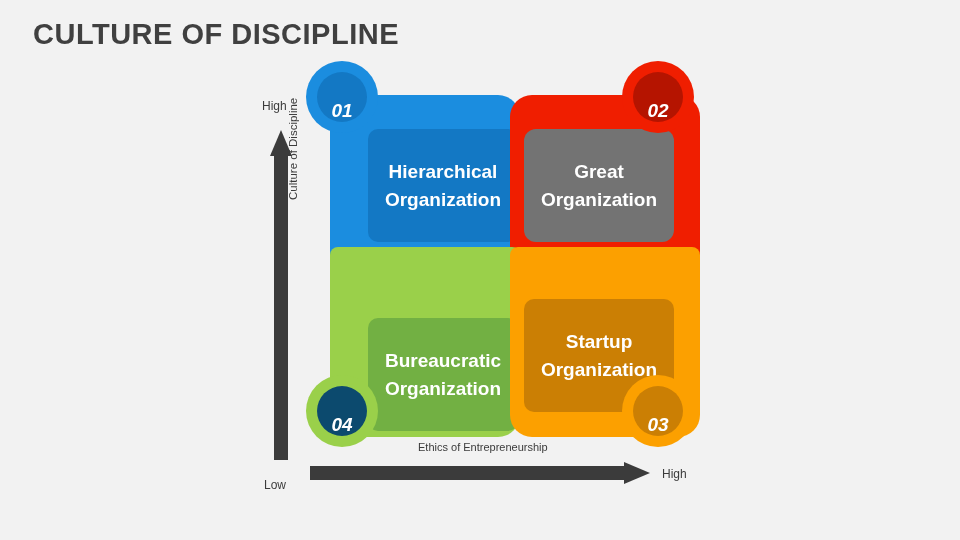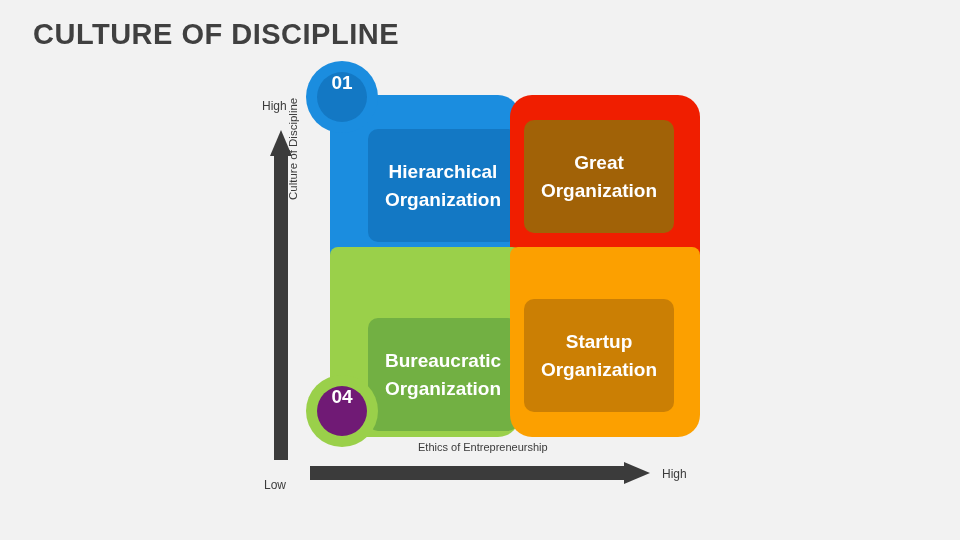--- a/index.html
+++ b/index.html
@@ -77,21 +77,21 @@
   #quad-tl { background: #1b8ddf; }
   #quad-tl .quad-inner { background: #1378c4; left: 38px; top: 34px; }
 
   
   #quad-tr {
     left: 210px;
     top: 40px;
     background: #f01e00;
     border-radius: 22px 22px 8px 8px;
   }
-  #quad-tr .quad-inner { background: #a16207; left: 14px; top: 25px; }
+  #quad-tr .quad-inner { background: #737373; left: 14px; top: 34px; border-radius: 12px; }
 
   
   #quad-bl {
     left: 30px;
     top: 192px;
     background: #9ad04a;
     border-radius: 8px 8px 22px 22px;
   }
   #quad-bl .quad-inner { background: #72b043; left: 38px; top: 24px; margin-top: 47px; }
 
@@ -115,31 +115,32 @@
     justify-content: center;
     color: #ffffff;
     font-size: 19px;
     font-weight: bold;
   }
   .bubble-inner {
     width: 50px;
     height: 50px;
     border-radius: 50%;
     display: flex;
-    align-items: flex-start;
+    align-items: flex-end;
     justify-content: center;
+    font-style: italic;
   }
   #bubble-01 { left: 6px; top: 6px; background: #1b8ddf; }
   #bubble-01 .bubble-inner { background: #1378c4; }
   #bubble-02 { left: 322px; top: 6px; background: #f01e00; }
   #bubble-02 .bubble-inner { background: #b51400; }
   #bubble-03 { left: 322px; top: 320px; background: #fca000; }
   #bubble-03 .bubble-inner { background: #cb7f04; }
   #bubble-04 { left: 6px; top: 320px; background: #9ad04a; }
-  #bubble-04 .bubble-inner { background: #701a75; }
+  #bubble-04 .bubble-inner { background: #0c4a6e; }
 
   
   #y-axis-arrow {
     position: absolute;
     left: 270px;
     top: 130px;
     width: 22px;
     height: 330px;
   }
   #x-axis-arrow {
@@ -243,20 +244,30 @@
           <span>Organization</span>
         </span>
       </div>
     </div>
 
     <div class="bubble" id="bubble-01">
       <div class="bubble-inner">
         <span>01</span>
       </div>
     </div>
+    <div class="bubble" id="bubble-02">
+      <div class="bubble-inner">
+        <span>02</span>
+      </div>
+    </div>
+    <div class="bubble" id="bubble-03">
+      <div class="bubble-inner">
+        <span>03</span>
+      </div>
+    </div>
     <div class="bubble" id="bubble-04">
       <div class="bubble-inner">
         <span>04</span>
       </div>
     </div>
 
   </div>
 </div>
 
 </body></html>

